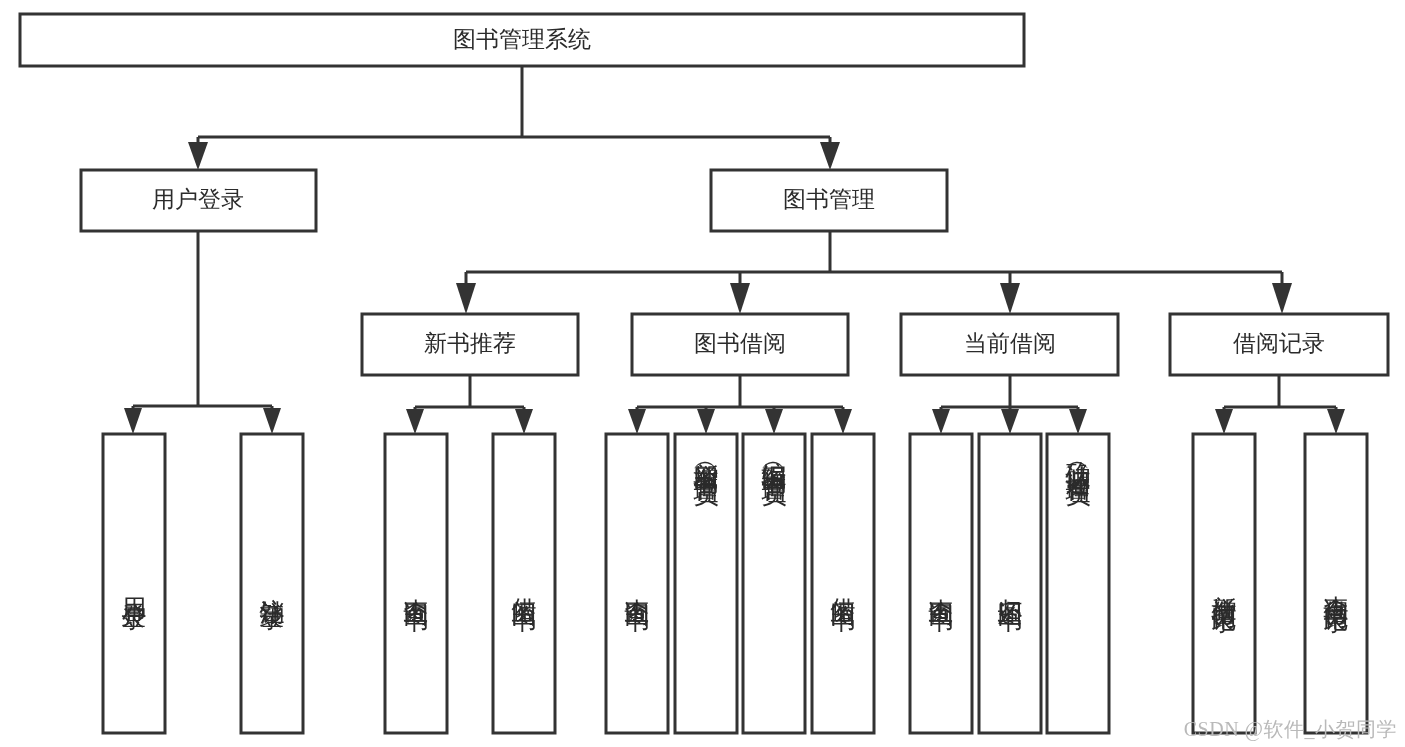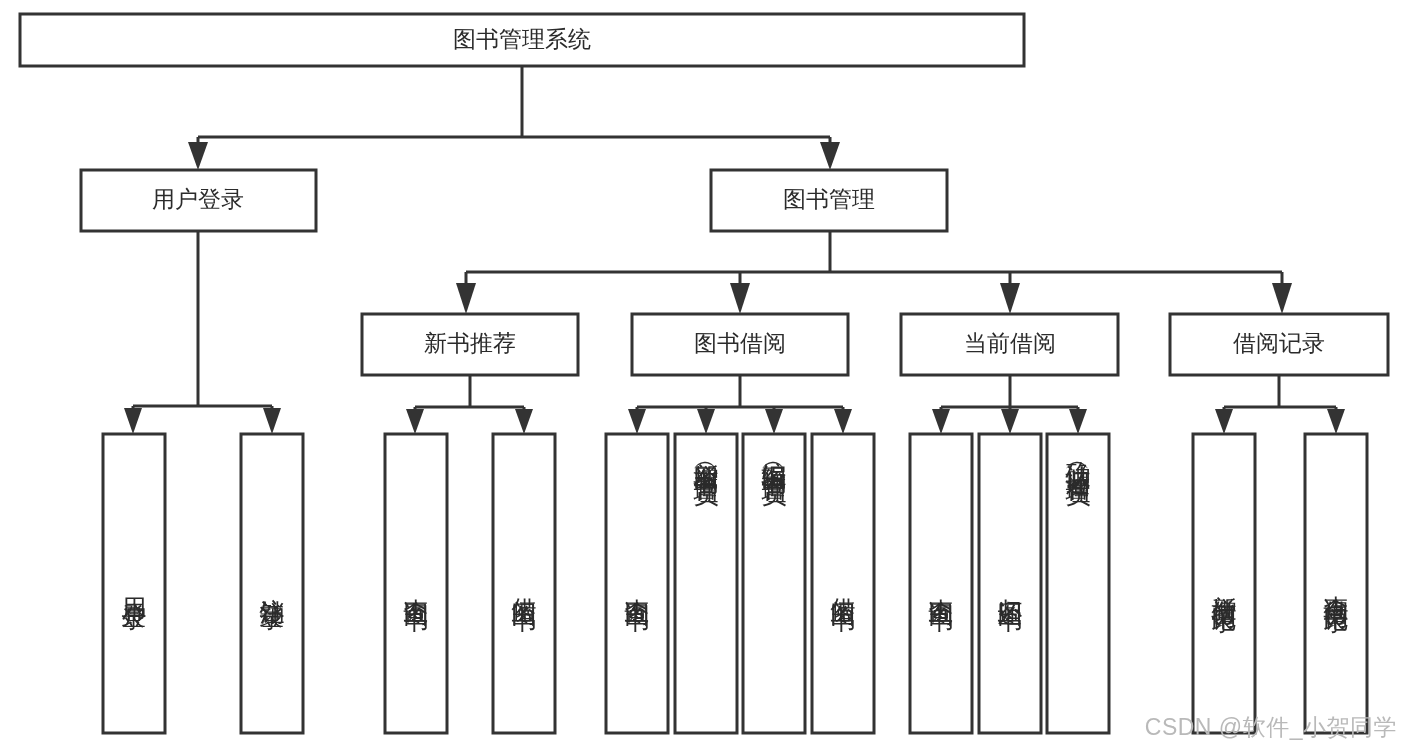--- a/index.html
+++ b/index.html
@@ -61,22 +61,22 @@
     font-size: 25px;
     line-height: 1;
     letter-spacing: 3px;
     color: #2b2b2b;
     white-space: nowrap;
   }
   #watermark {
     position: absolute;
     right: 8px;
     bottom: 4px;
-    font-family: Liberation Sans, sans-serif;
-    font-size: 23px;
+    font-family: Liberation Serif, serif;
+    font-size: 20px;
     color: #b9b9b9;
     letter-spacing: 0.5px;
     user-select: none;
   }
 </style>
 </head>
 <body>
 
 <div id="diagram-root">
 

